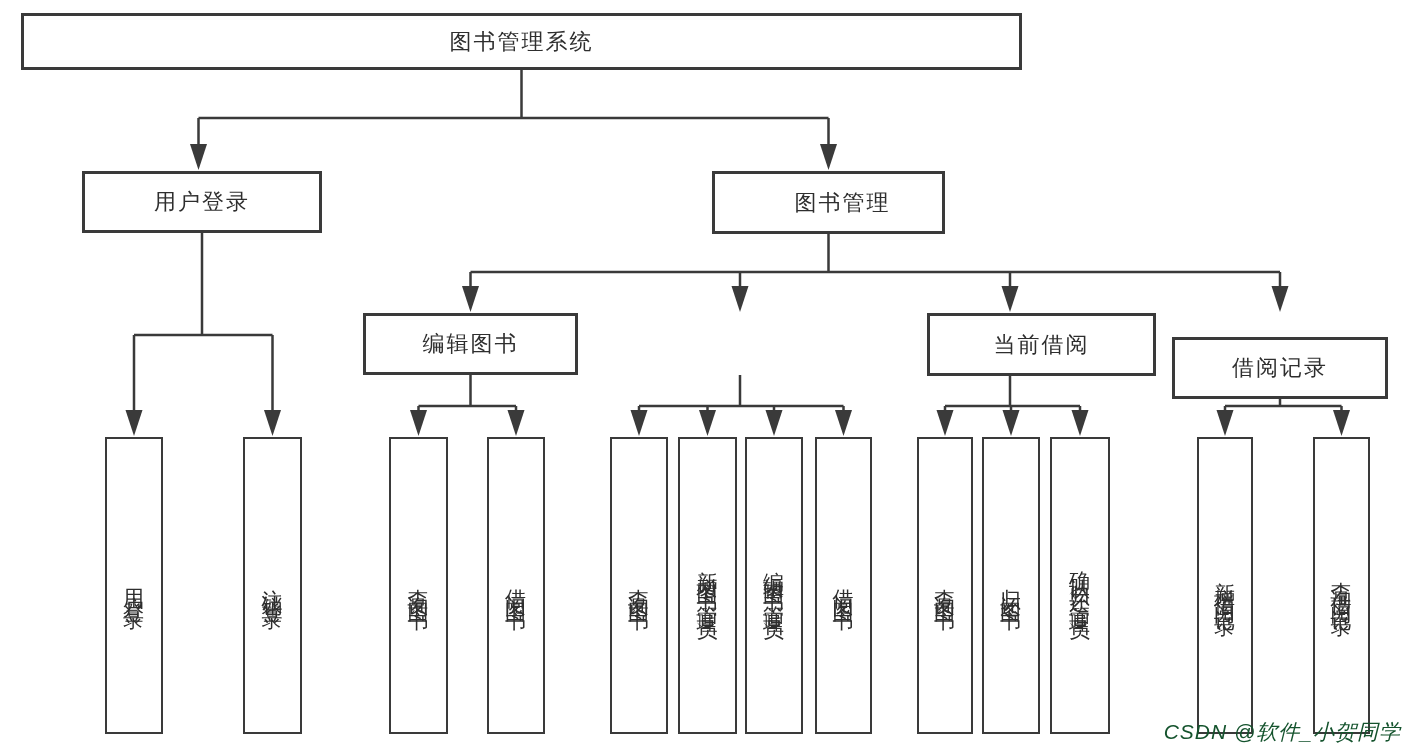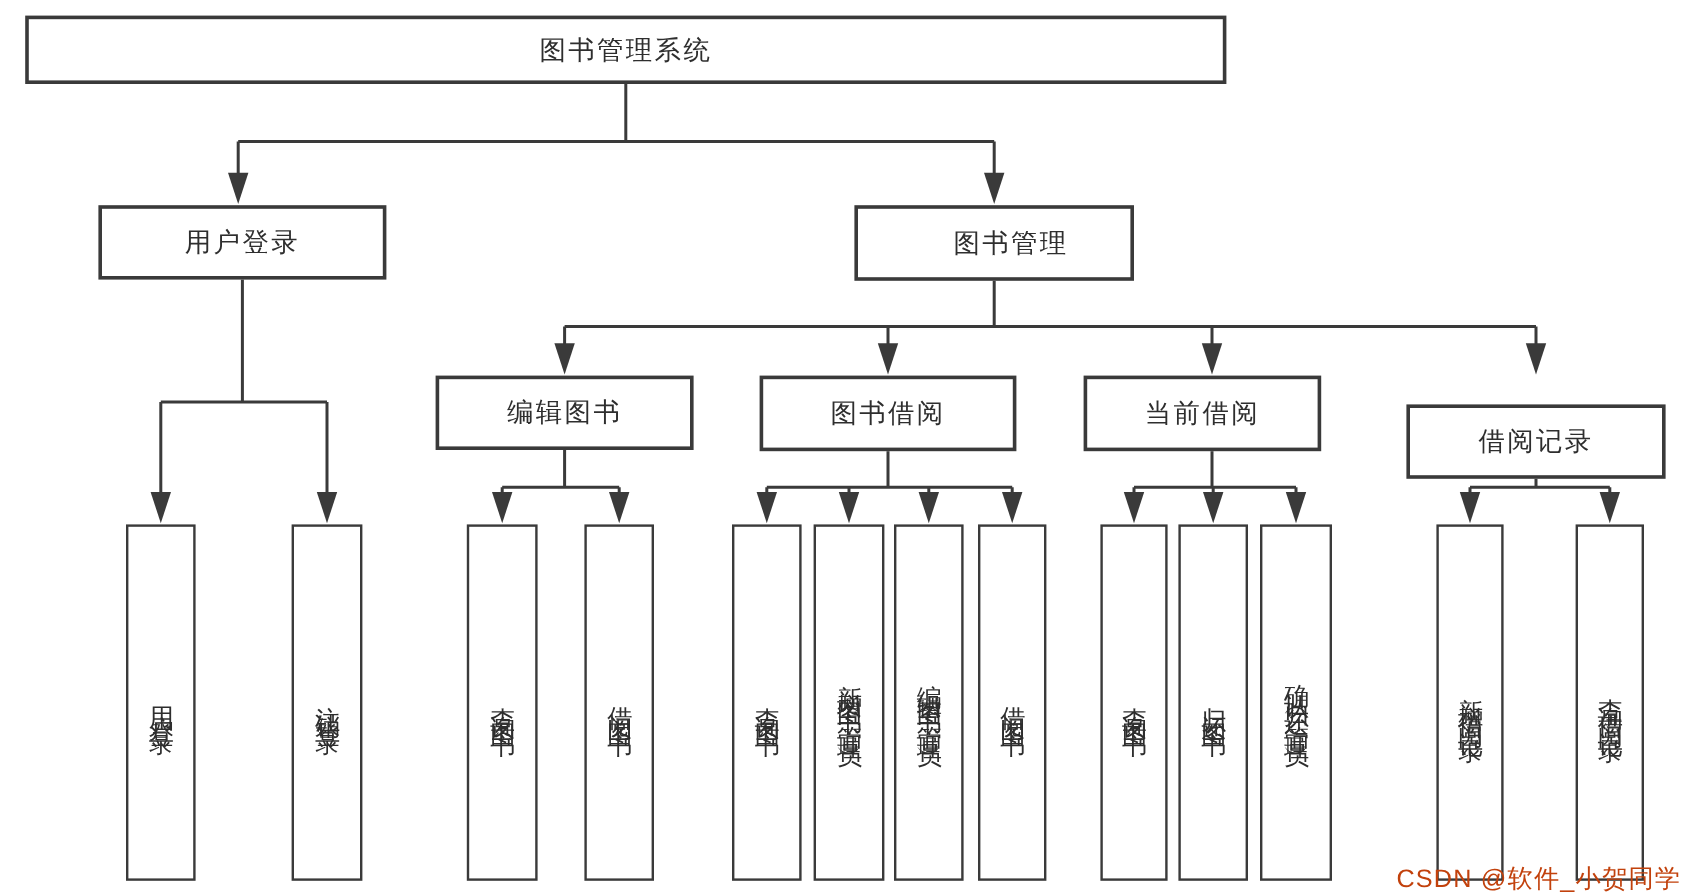--- a/index.html
+++ b/index.html
@@ -57,44 +57,45 @@
     letter-spacing: 7px;
     line-height: 1;
     white-space: nowrap;
   }
   
   #root-box        { left: 21px;  top: 13px;  width: 1001px; height: 57px; }
   #n-user-login    { left: 82px;  top: 171px; width: 240px;  height: 62px; }
   #n-book-mgmt     { left: 712px; top: 171px; width: 233px;  height: 63px; padding-left: 28px; }
   #n-new-books     { left: 363px; top: 313px; width: 215px;  height: 62px; }
   #n-book-borrow   { left: 633px; top: 313px; width: 214px;  height: 63px; }
-  #n-current-borrow{ left: 903px; top: 313px; width: 198px;  height: 63px; }
+  #n-current-borrow{ left: 927px; top: 313px; width: 229px;  height: 63px; }
   #n-borrow-records{ left: 1172px;top: 313px; width: 216px;  height: 62px; margin-top: 24px; }
   #lf-ul-0 { left: 105px;  width: 58px; }
   #lf-ul-1 { left: 243px;  width: 59px; }
   #lf-nb-0 { left: 389px;  width: 59px; }
   #lf-nb-1 { left: 487px;  width: 58px; }
   #lf-bb-0 { left: 610px;  width: 58px; }
   #lf-bb-1 { left: 678px;  width: 59px; }
   #lf-bb-2 { left: 745px;  width: 58px; }
   #lf-bb-3 { left: 815px;  width: 57px; }
   #lf-cb-0 { left: 917px;  width: 56px; }
   #lf-cb-1 { left: 982px;  width: 58px; }
   #lf-cb-2 { left: 1050px; width: 60px; }
   #lf-br-0 { left: 1197px; width: 56px; }
   #lf-br-1 { left: 1313px; width: 57px; }
   #watermark {
     position: absolute;
     right: 4px;
     bottom: 1px;
     z-index: 3;
-    color: #c2410c;
+    color: #14532d;
     font-size: 21px;
     letter-spacing: 1px;
     white-space: nowrap;
+    font-style: italic;
   }
 </style>
 </head>
 <body>
 
 <div id="canvas">
 
   <svg id="connectors" width="1405" height="747" viewBox="0 0 1405 747">
     <g stroke="#3a3a3a" stroke-width="2.5" fill="none">
 
@@ -145,23 +146,20 @@
   <div class="node" id="n-user-login">
     <span>用户登录</span>
   </div>
   <div class="node" id="n-book-mgmt">
     <span>图书管理</span>
   </div>
 
   <div class="node" id="n-new-books">
     <span>编辑图书</span>
   </div>
-  <div class="node" id="n-book-borrow">
-    <span>图书借阅</span>
-  </div>
   <div class="node" id="n-current-borrow">
     <span>当前借阅</span>
   </div>
   <div class="node" id="n-borrow-records">
     <span>借阅记录</span>
   </div>
 
   <div class="leaf" id="lf-ul-0">
     <span class="vlabel">用户登录</span>
   </div>

